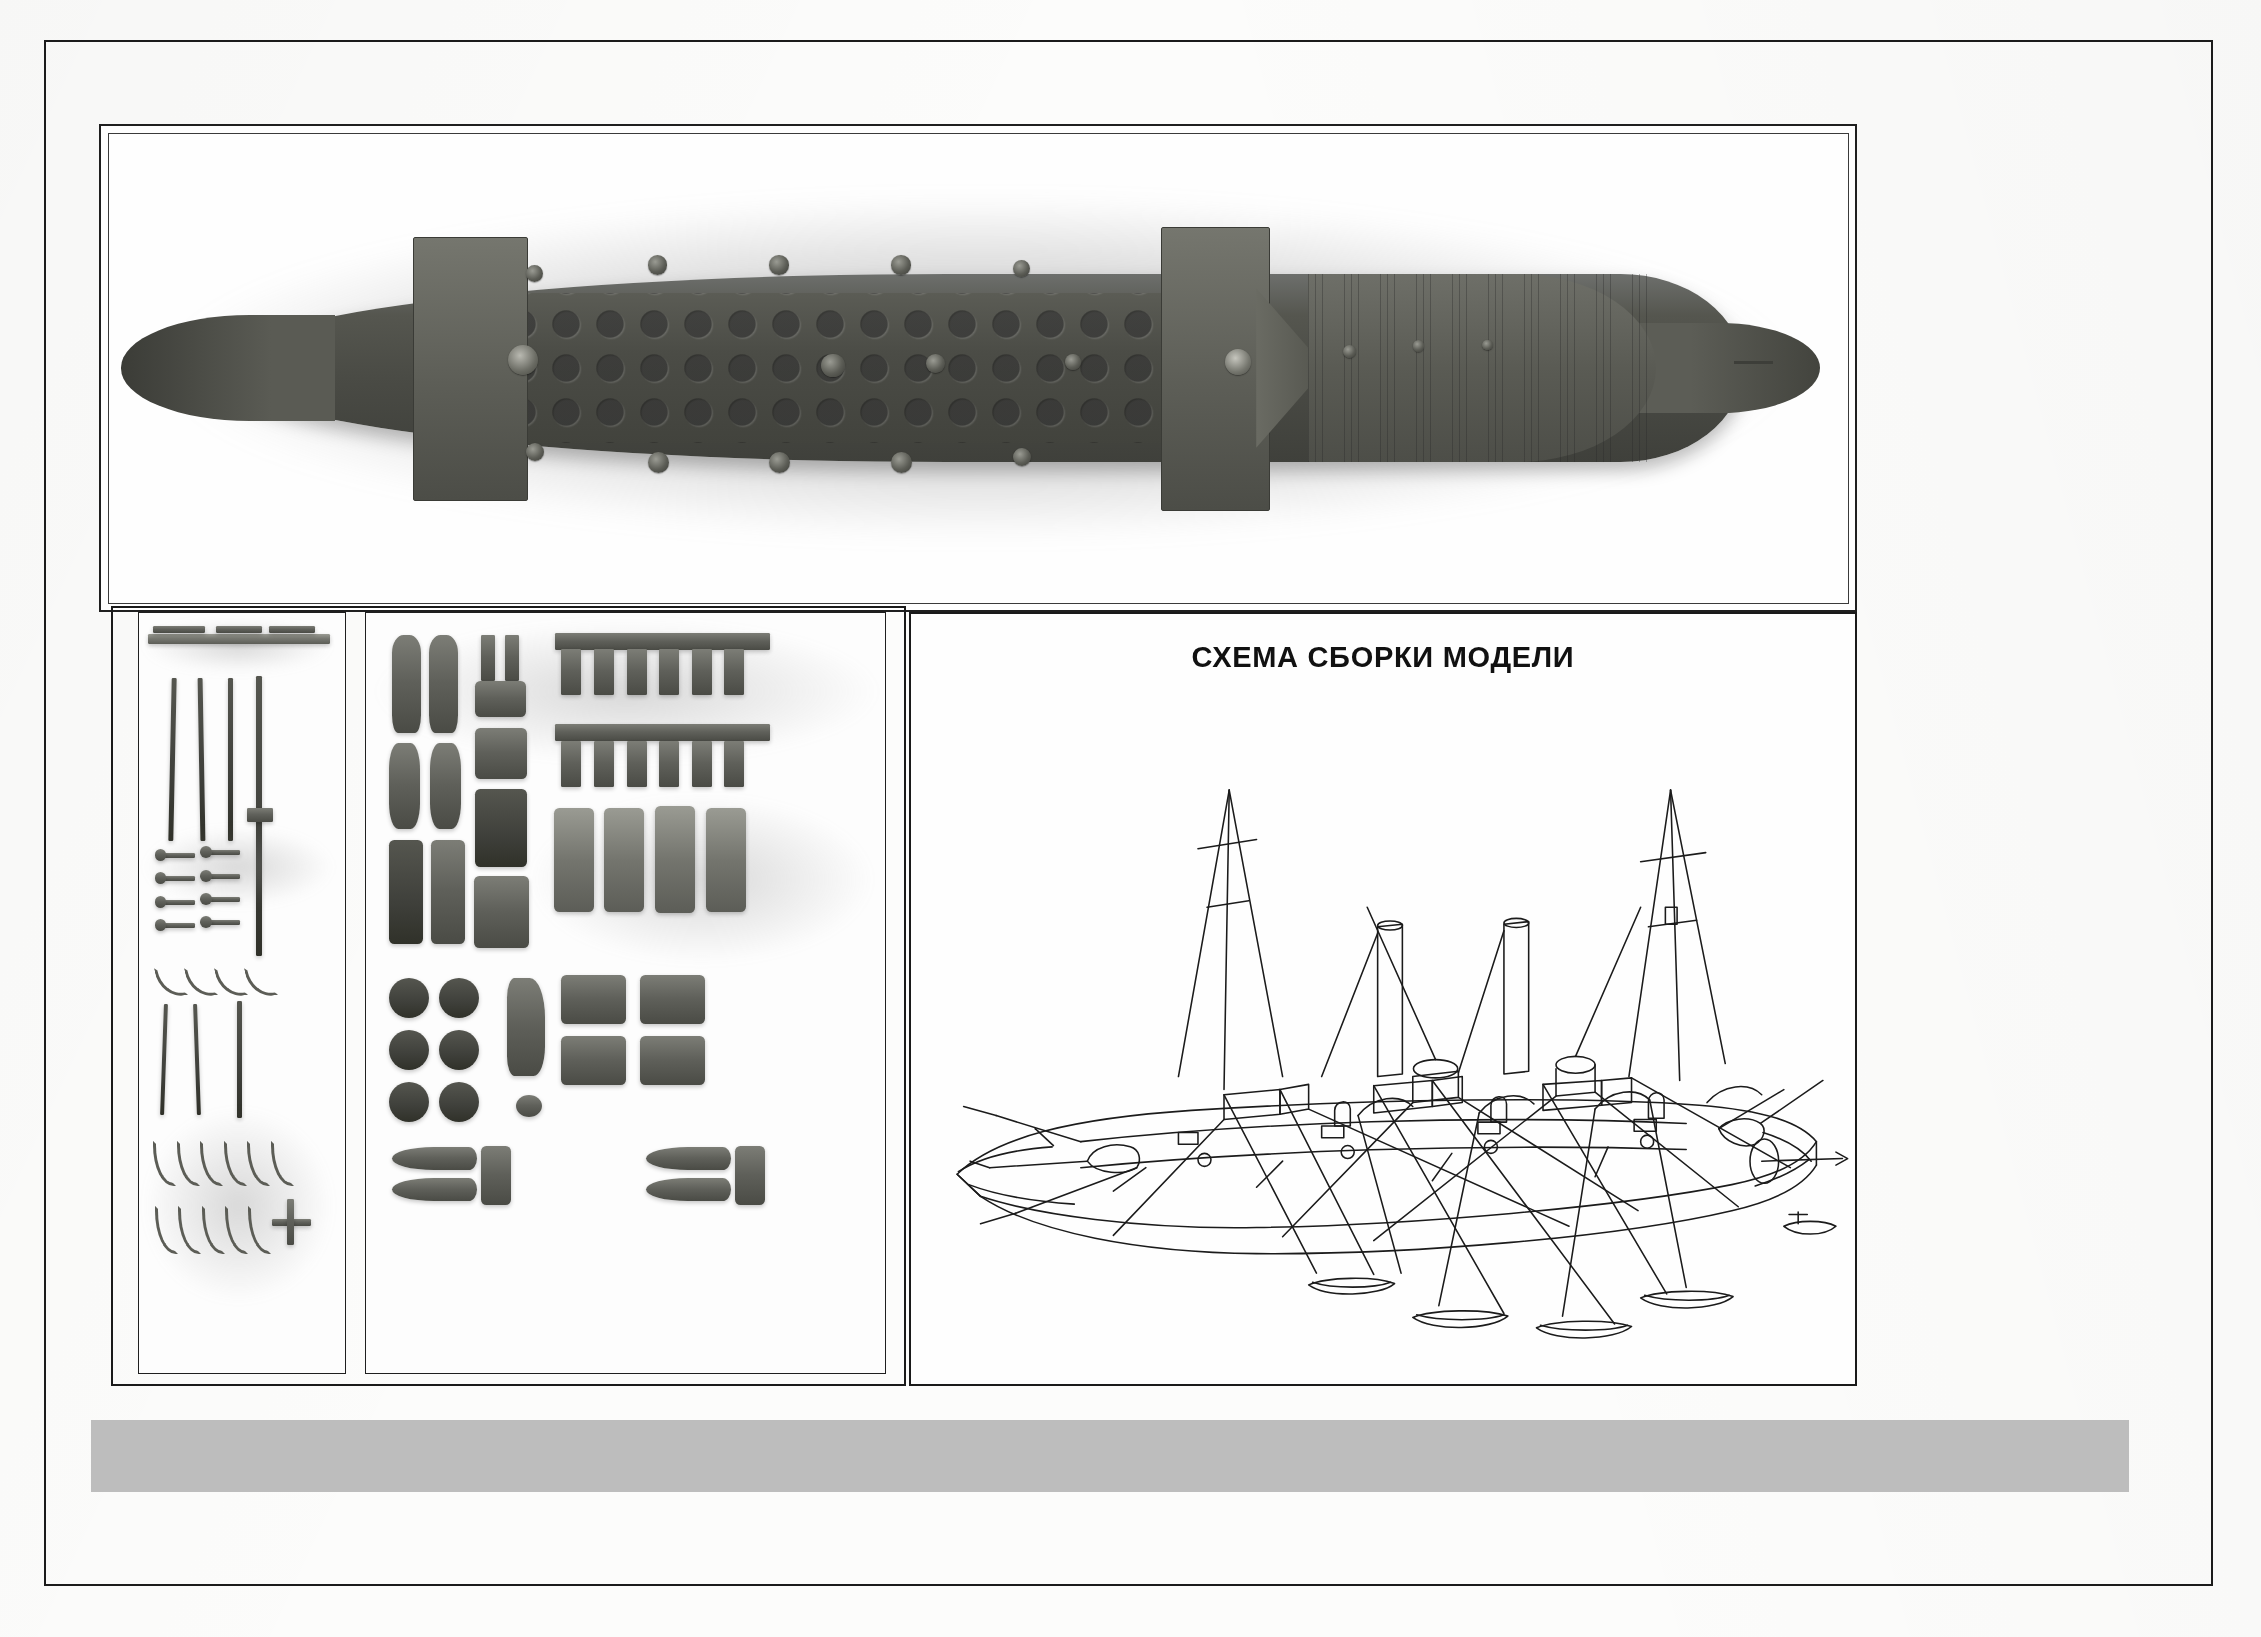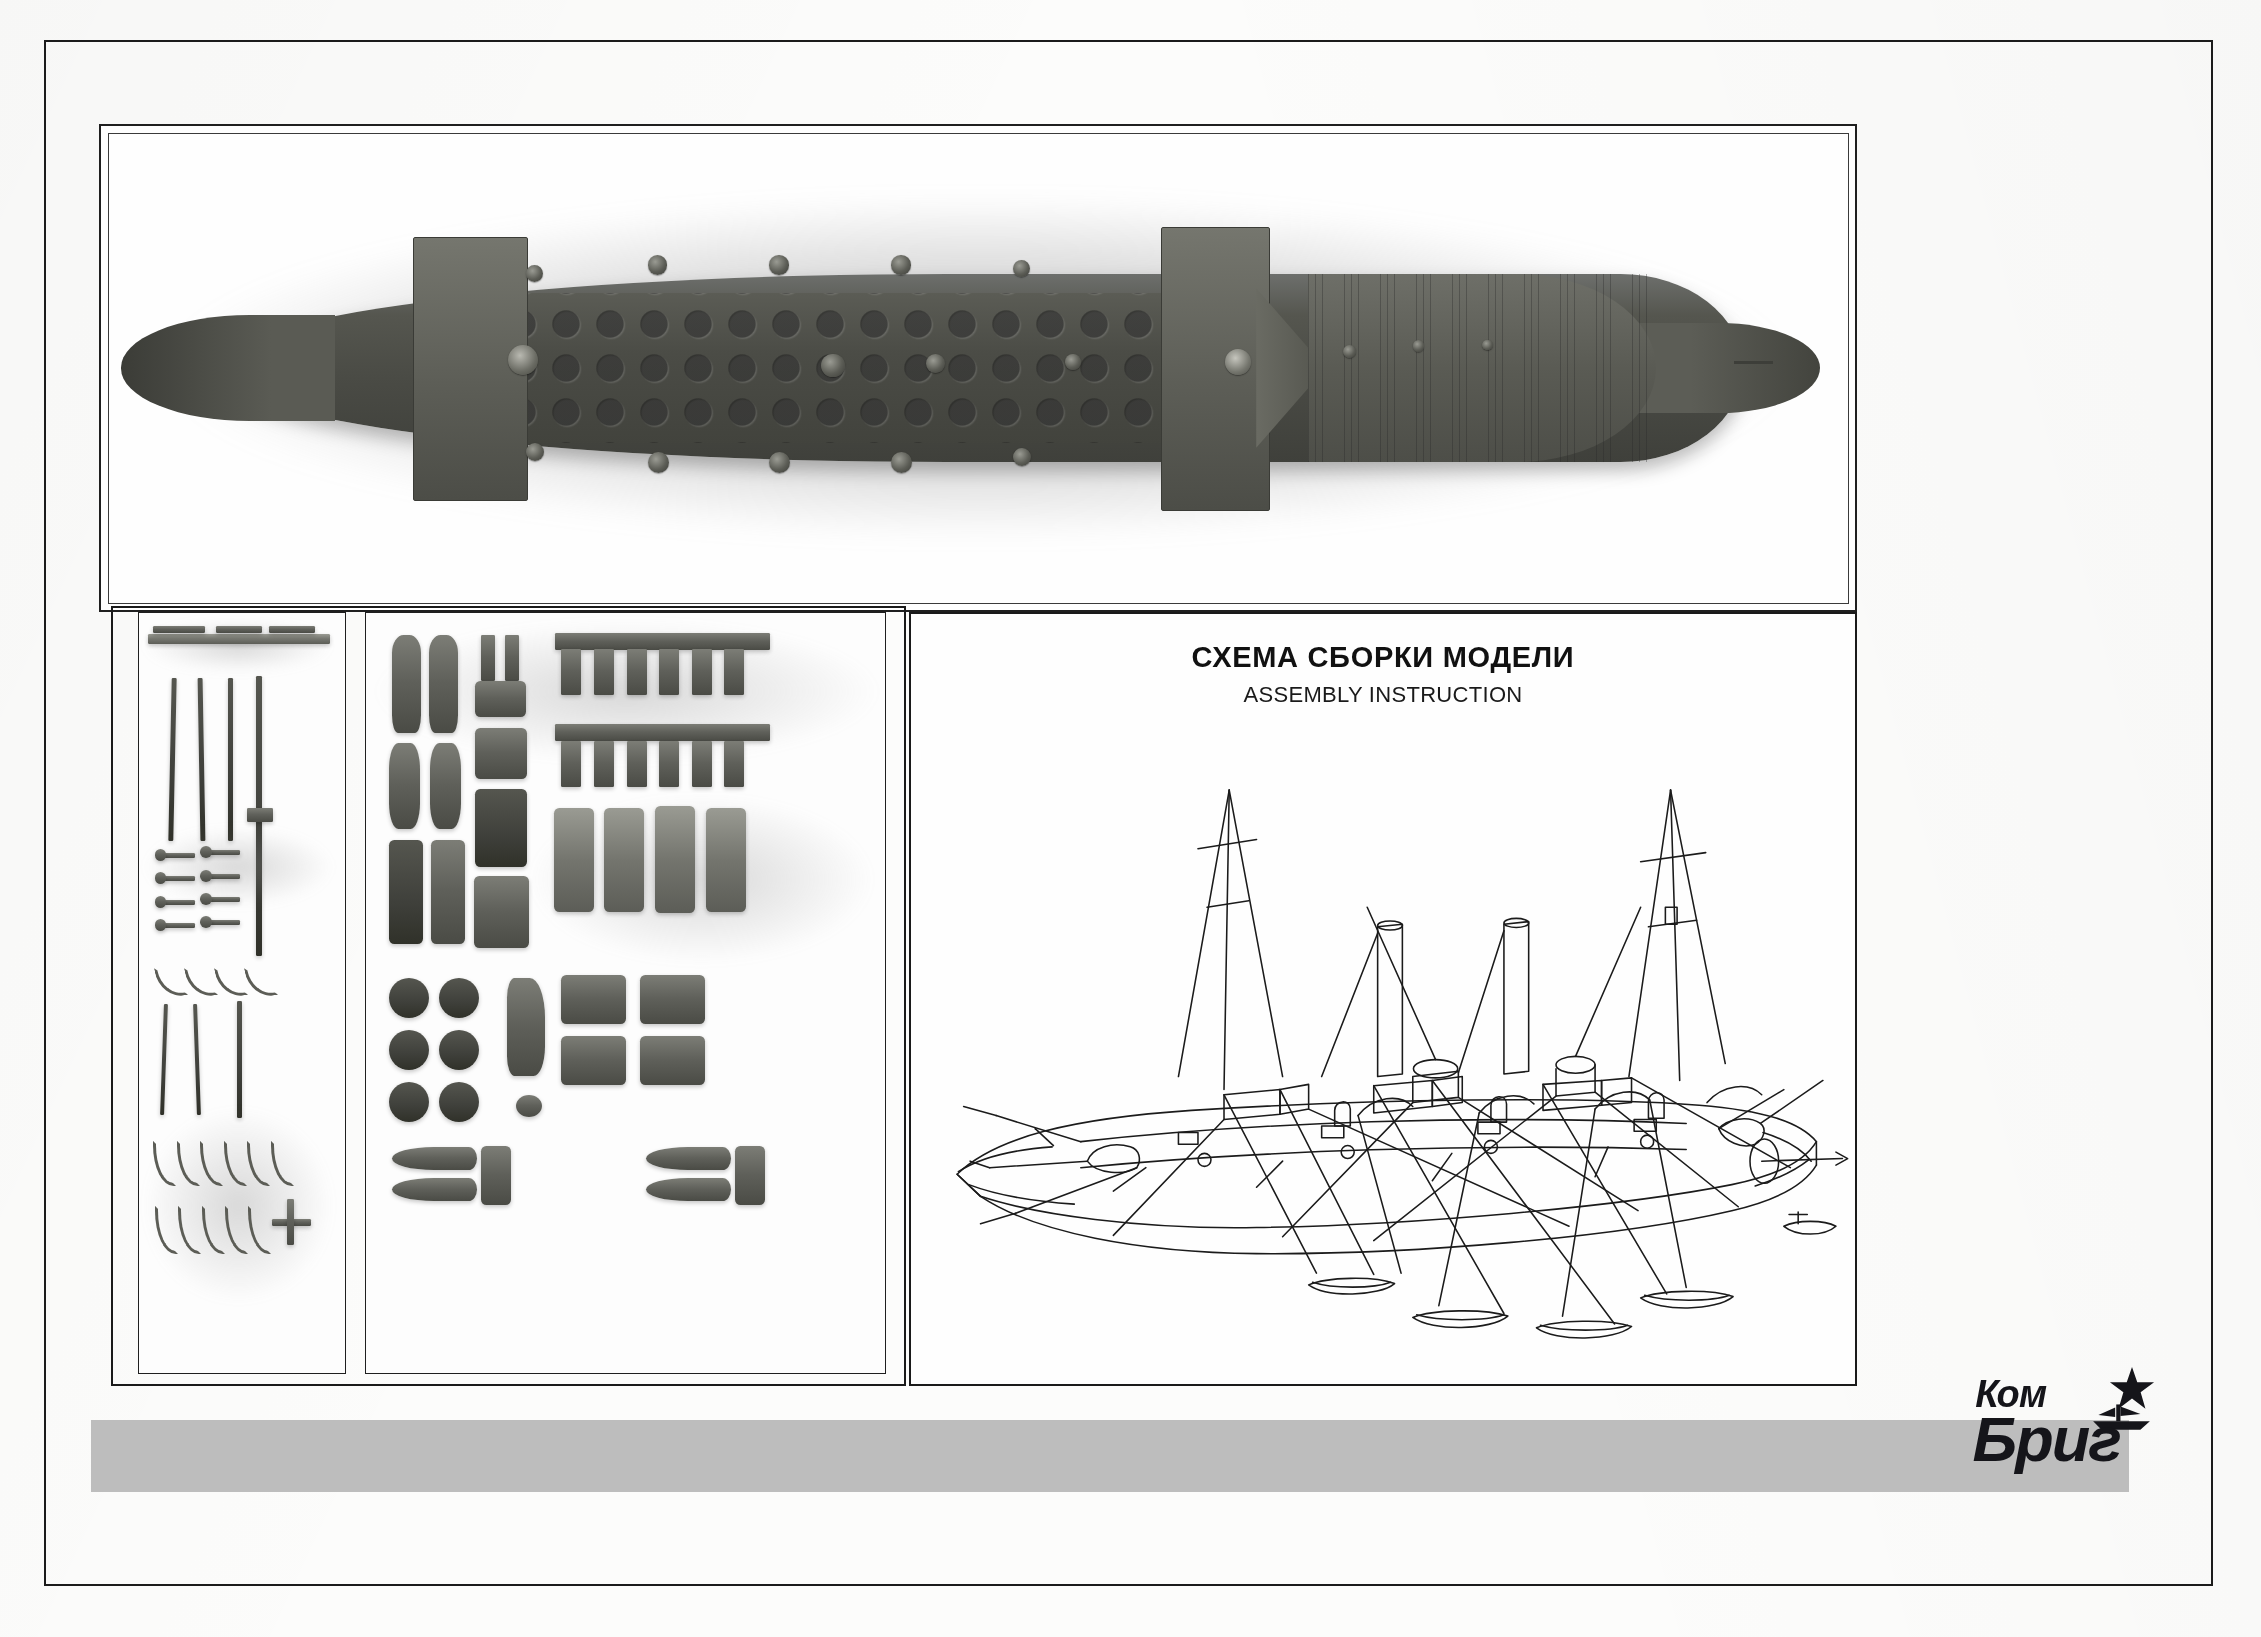--- a/index.html
+++ b/index.html
@@ -514,21 +514,20 @@
     <div class="sprue" style="left:26px; top:534px; width:85px; height:23.4px; border-radius:50% 10% 10% 50%/50%;"></div>
     <div class="sprue" style="left:26px; top:565px; width:85px; height:23.4px; border-radius:50% 10% 10% 50%/50%;"></div>
     <div class="sprue soft" style="left:115px; top:533px; width:30px; height:59px;"></div>
     <div class="sprue" style="left:280px; top:534px; width:85px; height:23.4px; border-radius:50% 10% 10% 50%/50%;"></div>
     <div class="sprue" style="left:280px; top:565px; width:85px; height:23.4px; border-radius:50% 10% 10% 50%/50%;"></div>
     <div class="sprue soft" style="left:369px; top:533px; width:30px; height:59px;"></div>
   </div>
 
   <div class="assembly-panel">
     <div class="assembly-title">СХЕМА СБОРКИ МОДЕЛИ</div>
-    <div class="assembly-subtitle">ASSEMBLY INSTRUCTION</div>
 
     <div class="assembly-art">
       <svg viewBox="0 0 1430 1020" width="931" height="664" aria-hidden="true">
         <g fill="none" stroke="#1b1b1b" stroke-width="2.4" stroke-linejoin="round" stroke-linecap="round">
 
           <path d="M60 710 C120 652 240 624 420 612 C700 594 1020 590 1200 604 C1300 612 1355 630 1380 660
                    C1362 690 1320 712 1250 726 C1080 760 760 788 520 792 C340 795 180 772 96 744 Z"></path>
           <path d="M96 744 C180 800 340 830 520 832 C760 834 1080 806 1250 766 C1320 750 1362 726 1380 696"></path>
           <path d="M60 710 L96 744"></path>
           <path d="M1380 660 L1380 696"></path>
@@ -644,31 +643,14 @@
           <path d="M1330 790 C1350 780 1392 780 1410 790 C1392 806 1350 806 1330 790 Z"></path>
           <path d="M1352 768 L1352 786"></path>
           <path d="M1338 772 L1366 772"></path>
         </g>
       </svg>
     </div>
   </div>
 
   <div class="footer-bar"></div>
 
-  <div class="logo">
-    <div class="logo-star">
-      <svg viewBox="0 0 100 100" width="48" height="48">
-        <polygon points="50,4 61,36 96,36 68,57 78,91 50,70 22,91 32,57 4,36 39,36" fill="#15151a"></polygon>
-      </svg>
-    </div>
-    <div class="logo-ship">
-      <svg viewBox="0 0 120 60" width="63" height="34">
-        <path d="M6 40 L114 40 L96 56 L22 56 Z" fill="#15151a"></path>
-        <rect x="50" y="8" width="8" height="32" fill="#15151a"></rect>
-        <path d="M58 12 L96 26 L58 30 Z" fill="#15151a"></path>
-        <path d="M48 14 L16 28 L48 32 Z" fill="#15151a"></path>
-      </svg>
-    </div>
-    <div class="logo-kom">Ком</div>
-    <div class="logo-brig">Бриг</div>
-  </div>
 </div>
 
 
 </body></html>

